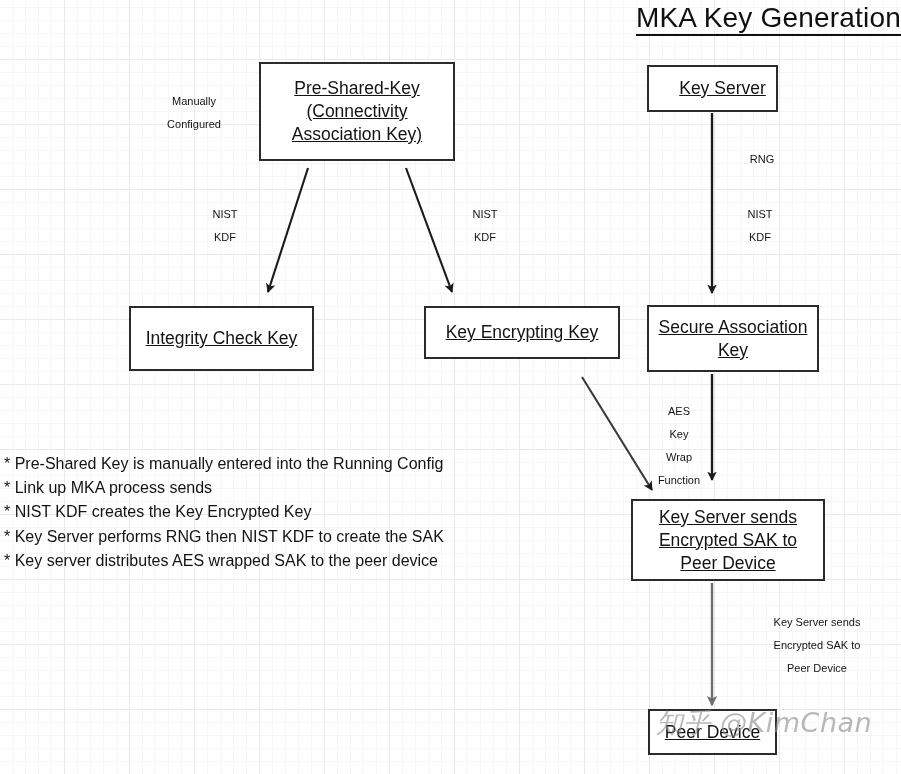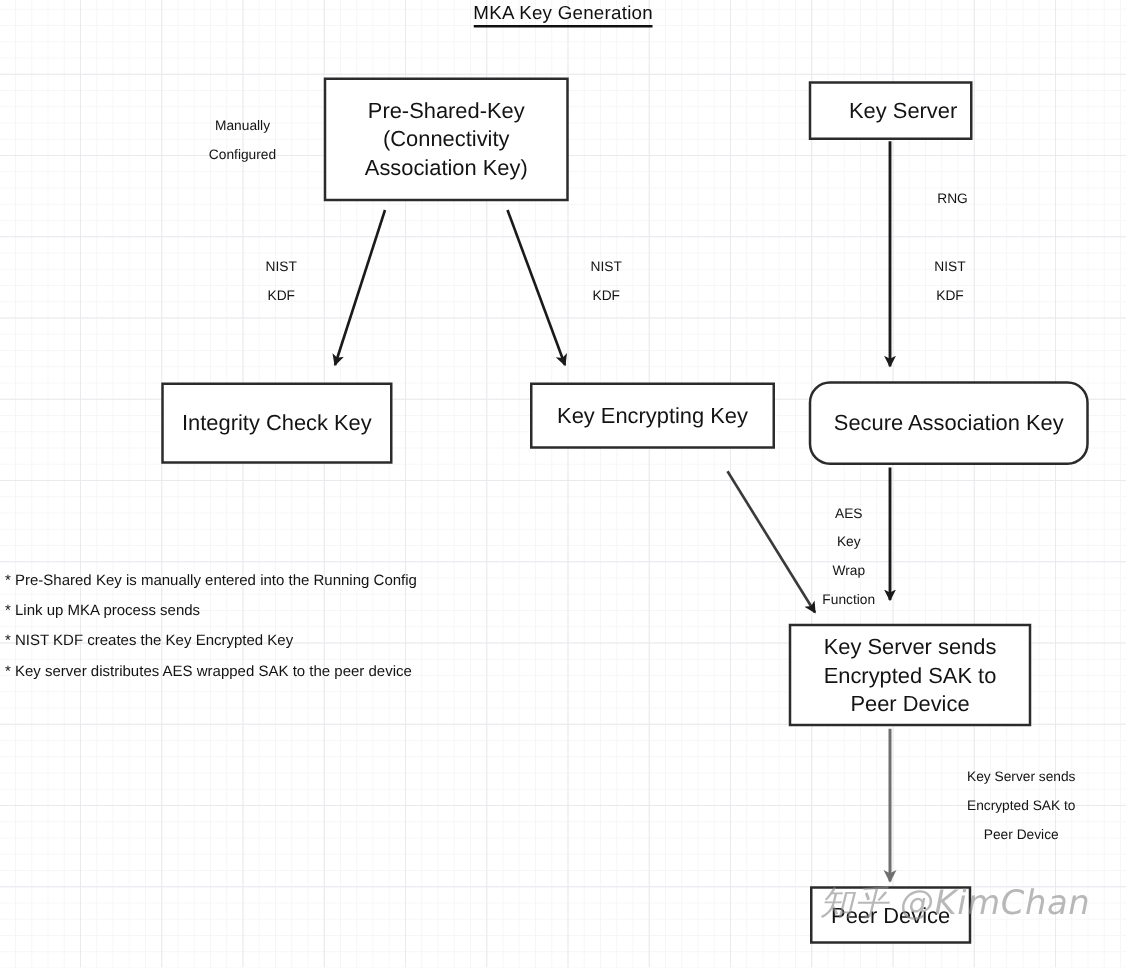--- a/index.html
+++ b/index.html
@@ -35,57 +35,58 @@
     top: 0;
     width: 901px;
     height: 774px;
     pointer-events: none;
   }
   .title {
     position: absolute;
     left: 0;
     top: 2px;
     width: 901px;
-    text-align: center;
-    font-size: 15px;
+    text-align: right;
+    font-size: 28px;
     letter-spacing: 0.2px;
     color: #101010;
   }
   .title span {
     border-bottom: 2px solid #101010;
     padding-bottom: 1px;
   }
   .box {
     position: absolute;
     box-sizing: border-box;
     border: 2px solid #2b2b2b;
     background: #ffffff;
     display: flex;
     align-items: center;
     justify-content: center;
     text-align: center;
     font-size: 17.5px;
     line-height: 23px;
     color: #131313;
     padding: 2px 6px;
+    text-decoration: underline;
   }
   .lbl {
     position: absolute;
     text-align: center;
     font-size: 11px;
     line-height: 23px;
     color: #131313;
     white-space: pre-line;
   }
   #bullets {
     position: absolute;
     left: 4px;
     top: 452px;
     width: 600px;
-    font-size: 12px;
+    font-size: 16px;
     line-height: 24.2px;
     color: #131313;
   }
   #bullets .bullet-line {
     white-space: nowrap;
   }
   .watermark {
     position: absolute;
     left: 656px;
     top: 706px;
@@ -139,21 +140,21 @@
   </div>
 
   <div class="box" style="left:129px; top:306px; width:185px; height:65px;">
     <span>Integrity Check Key</span>
   </div>
 
   <div class="box" style="left:388px; top:306px; width:196px; height:53px;margin-left:36px;">
     <span>Key Encrypting Key</span>
   </div>
 
-  <div class="box" style="left:647px; top:305px; width:224px; height:67px;border-radius:17px;">
+  <div class="box" style="left:647px; top:305px; width:172px; height:67px;">
     <span>Secure Association
 Key</span>
   </div>
 
   <div class="box" style="left:631px; top:499px; width:194px; height:82px;">
     <span>Key Server sends
 Encrypted SAK to
 Peer Device</span>
   </div>
 
@@ -181,18 +182,19 @@
 Function</div>
 
   <div class="lbl" style="left:727px; top:611px; width:180px; text-align:center;">Key Server sends
 Encrypted SAK to
 Peer Device</div>
 
   <div id="bullets">
     <div class="bullet-line">* Pre-Shared Key is manually entered into the Running Config</div>
     <div class="bullet-line">* Link up MKA process sends</div>
     <div class="bullet-line">* NIST KDF creates the Key Encrypted Key</div>
+    <div class="bullet-line">* Key Server performs RNG then NIST KDF to create the SAK</div>
     <div class="bullet-line">* Key server distributes AES wrapped SAK to the peer device</div>
   </div>
 
   <div class="watermark">知乎 @KimChan</div>
 
 </div>
 
 </body></html>

